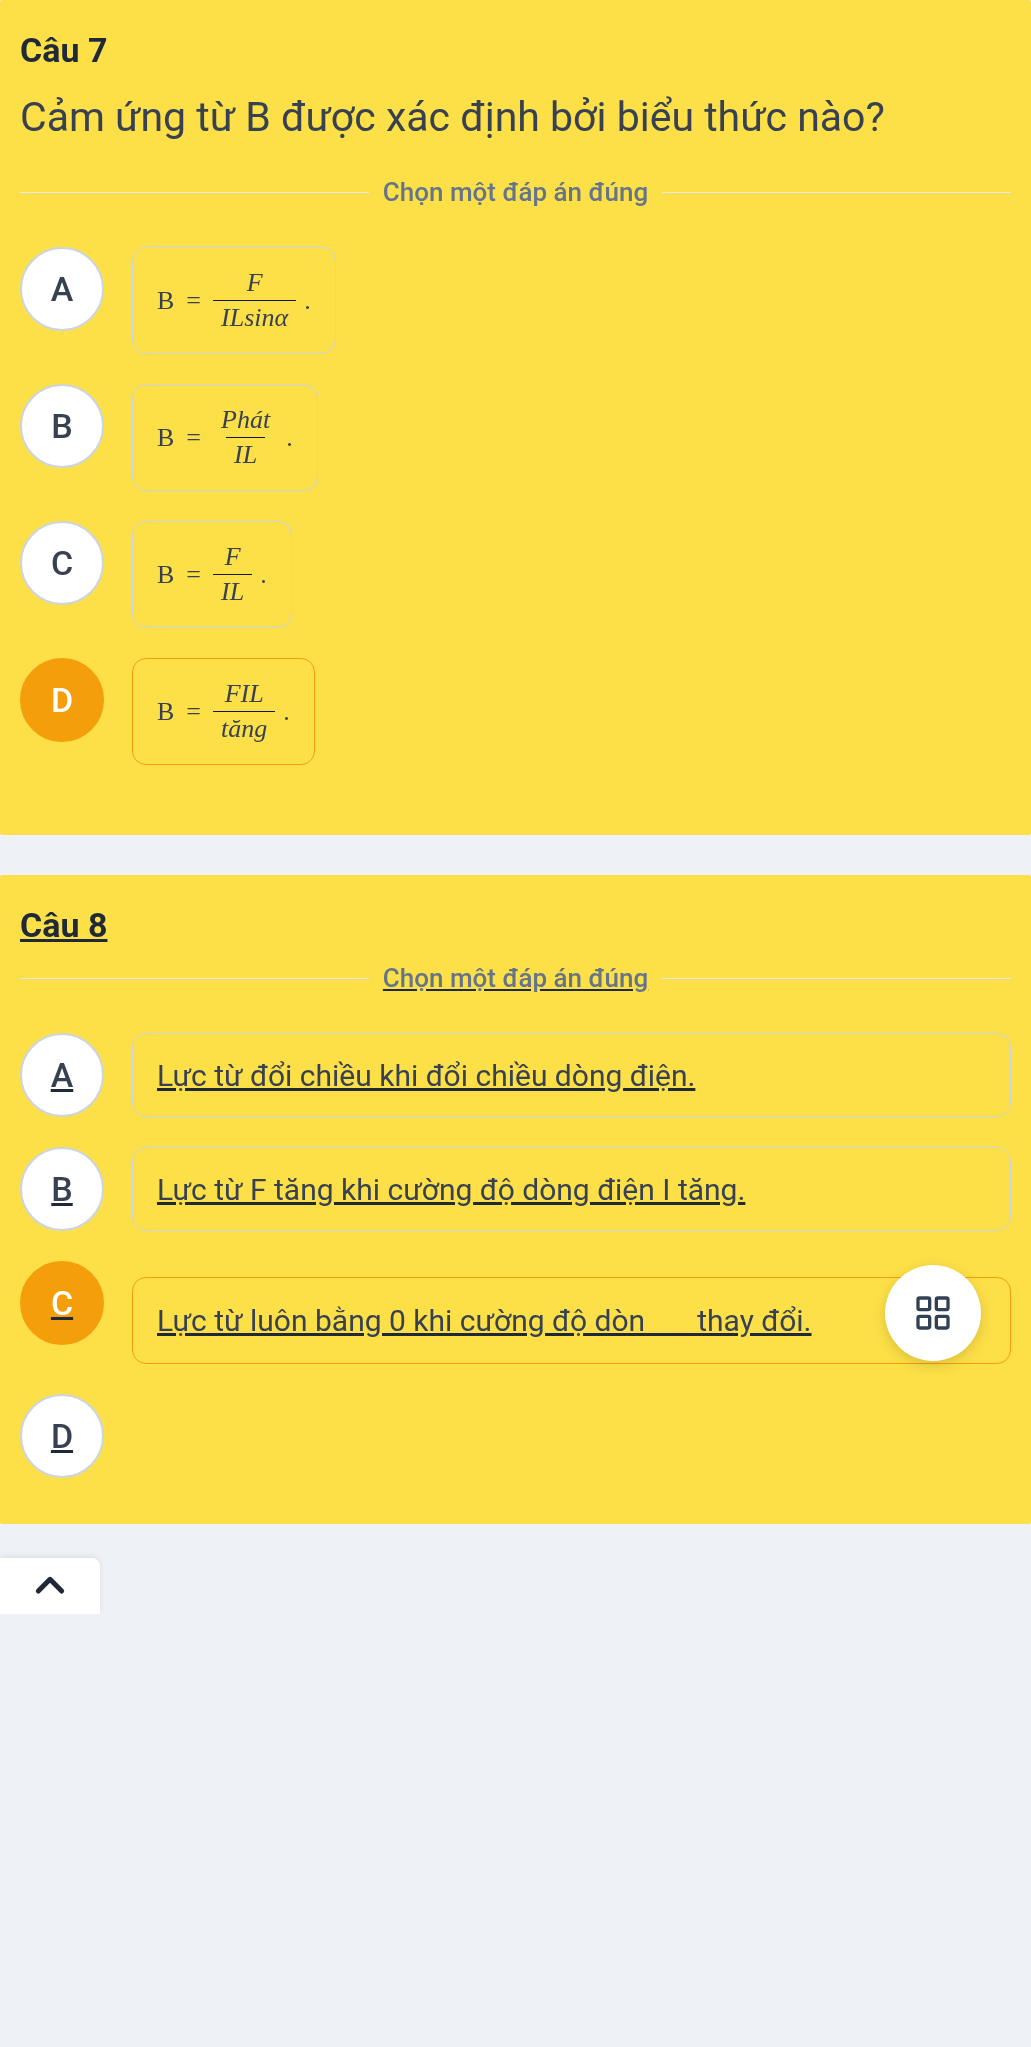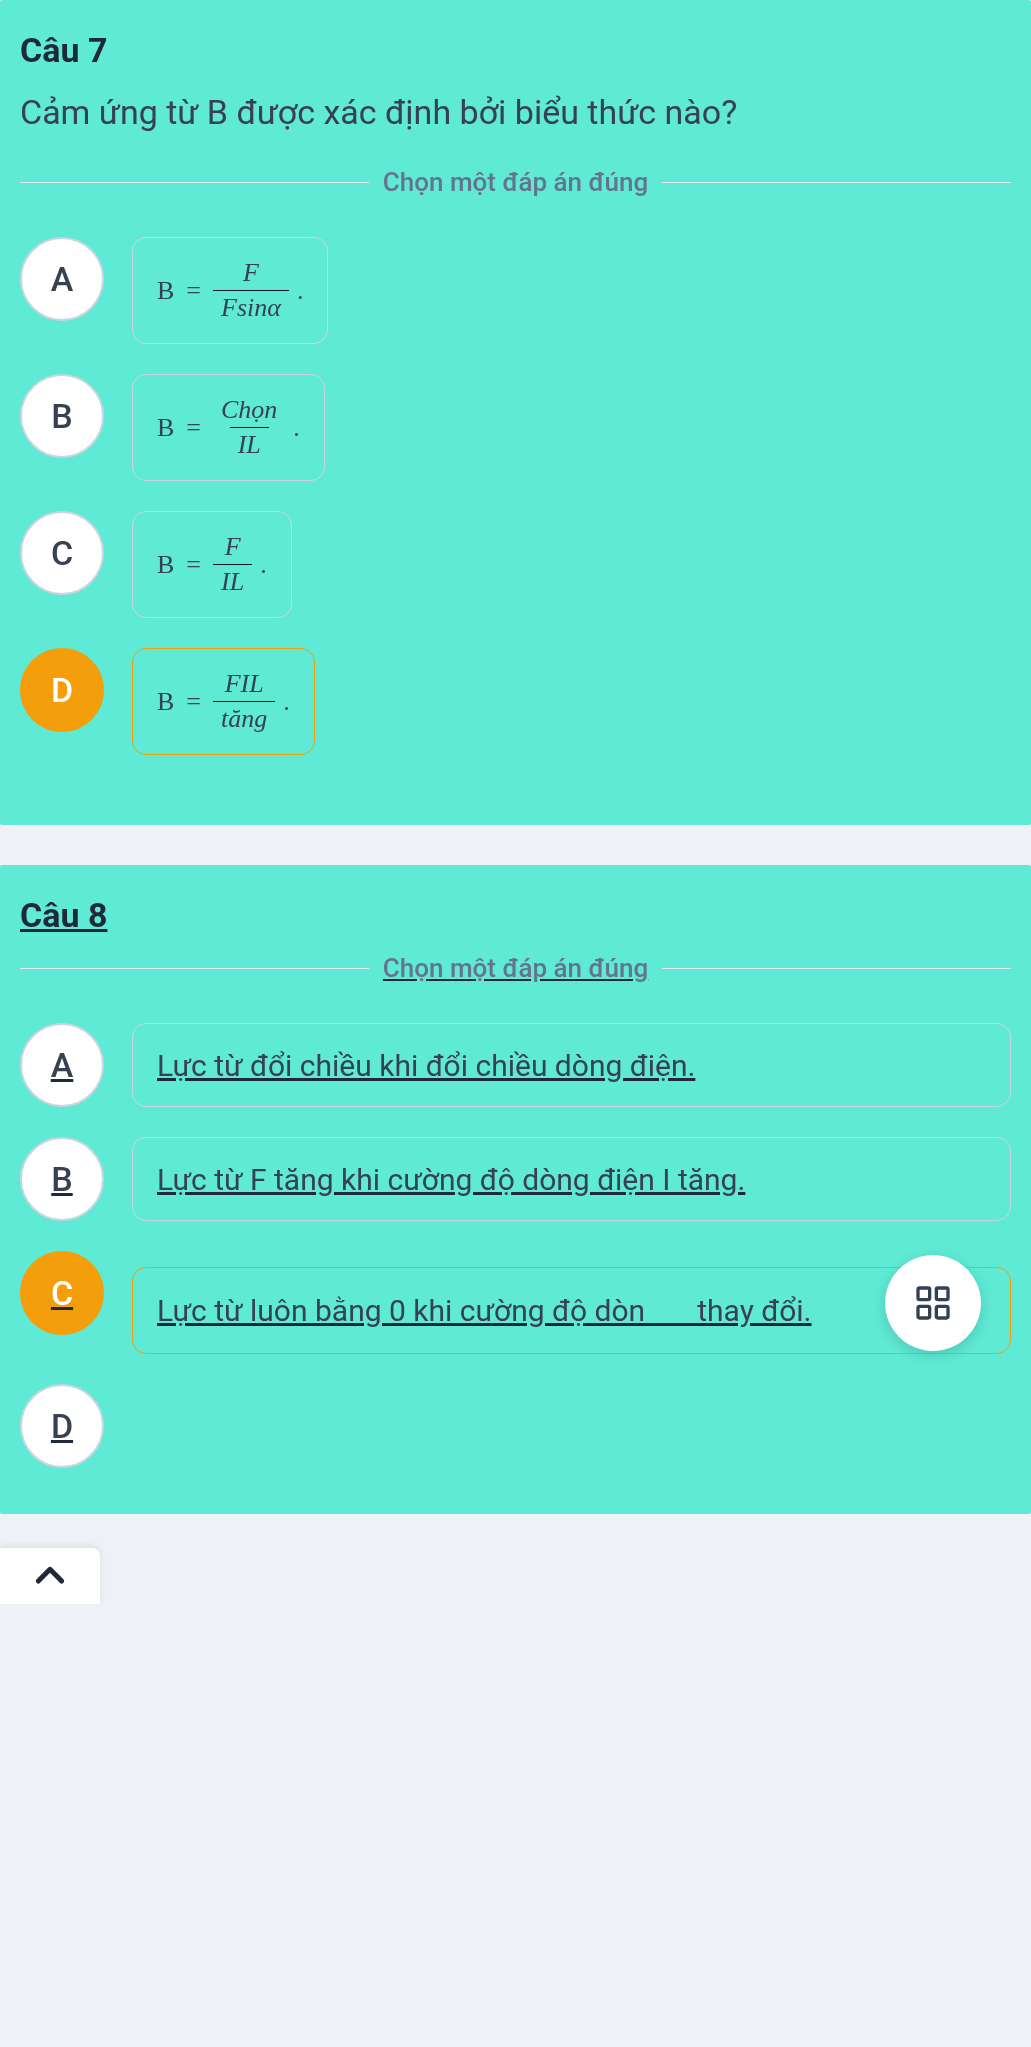--- a/index.html
+++ b/index.html
@@ -3,33 +3,33 @@
 <meta charset="utf-8">
 <style>
   * { box-sizing: border-box; margin: 0; padding: 0; }
   body {
     font-family: -apple-system, BlinkMacSystemFont, "Segoe UI", Roboto, Arial, sans-serif;
     background: #eef1f6;
     width: 1031px;
     color: #1f2937;
   }
   .card {
-    background: #5eead4;
+    background: #fde047;
     margin: 0 0 40px 0;
     padding: 30px 20px 40px 20px;
     border-radius: 2px;
   }
   .q-title {
     font-size: 34px;
     font-weight: 700;
     color: #1f2937;
     margin-bottom: 18px;
   }
   .q-text {
-    font-size: 34px;
+    font-size: 41px;
     color: #374151;
     line-height: 1.45;
     margin-bottom: 30px;
   }
   .instr-row {
     display: flex;
     align-items: center;
     margin: 18px 0 40px 0;
   }
   .instr-line {
@@ -146,35 +146,35 @@
   </div>
 
   <div class="option-row">
     <div class="letter-circle">A</div>
     <div class="option-box fit">
       <span class="formula">
         <span>B</span>
         <span class="eq">=</span>
         <span class="frac">
           <span class="num italic">F</span>
-          <span class="den italic">Fsinα</span>
+          <span class="den italic">ILsinα</span>
         </span>
           <span class="period">.</span>
       </span>
     </div>
   </div>
 
   <div class="option-row">
     <div class="letter-circle">B</div>
     <div class="option-box fit">
       <span class="formula">
         <span>B</span>
         <span class="eq">=</span>
         <span class="frac">
-          <span class="num italic">Chọn</span>
+          <span class="num italic">Phát</span>
           <span class="den italic">IL</span>
         </span>
           <span class="period">.</span>
       </span>
     </div>
   </div>
 
   <div class="option-row">
     <div class="letter-circle">C</div>
     <div class="option-box fit">

